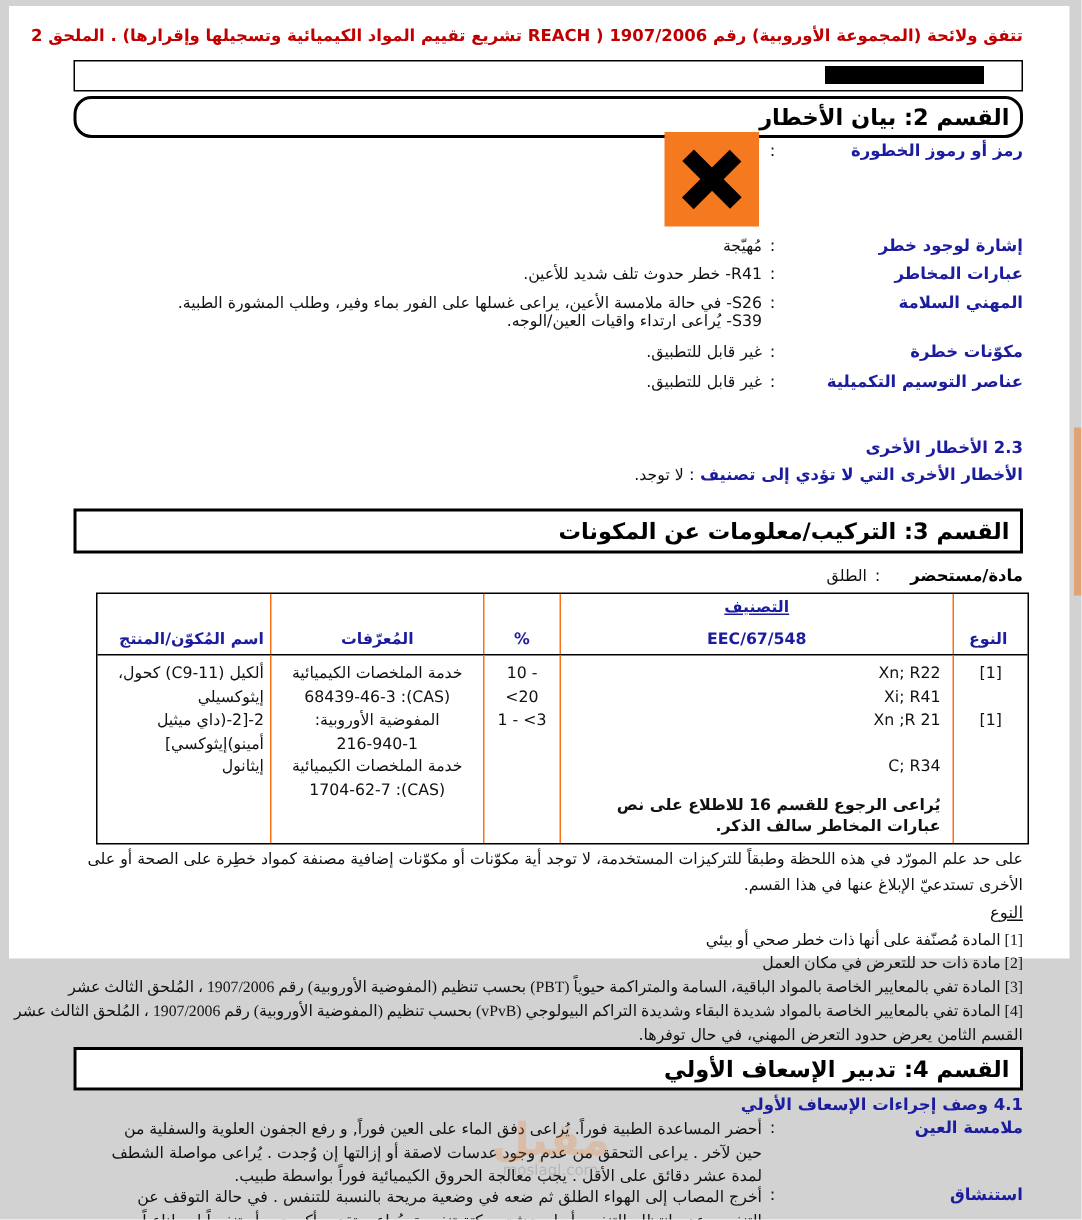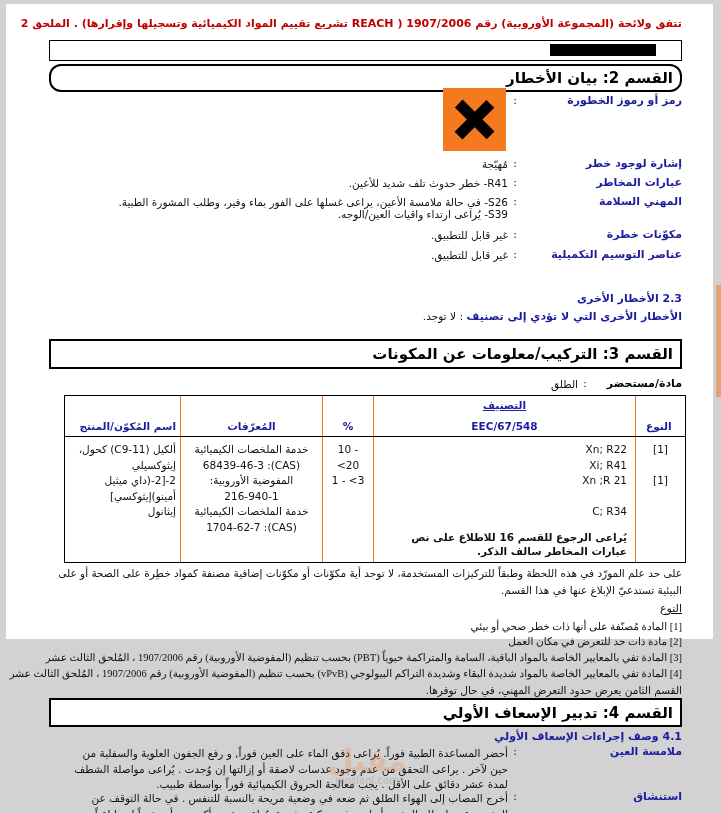--- a/index.html
+++ b/index.html
@@ -208,21 +208,21 @@
 216-940-1
 خدمة الملخصات الكيميائية
 (CAS): 1704-62-7</div>
         <div class="col col-name pre">ألكيل (C9-11) كحول،
 إيثوكسيلي
 2-[2-(داي ميثيل أمينو)إيثوكسي]
 إيثانول</div>
       </div>
     </div>
 
-    <div class="abs para">على حد علم المورّد في هذه اللحظة وطبقاً للتركيزات المستخدمة، لا توجد أية مكوّنات أو مكوّنات إضافية مصنفة كمواد خطِرة على الصحة أو على البيئية تستدعيّ الإبلاغ عنها في هذا القسم.</div>
+    <div class="abs para">على حد علم المورّد في هذه اللحظة وطبقاً للتركيزات المستخدمة، لا توجد أية مكوّنات أو مكوّنات إضافية مصنفة كمواد خطِرة على الصحة أو على الأخرى تستدعيّ الإبلاغ عنها في هذا القسم.</div>
 
     <div class="abs type-head">النوع</div>
 
     <div class="abs tnote tn-0">[1] المادة مُصنّفة على أنها ذات خطر صحي أو بيئي</div>
     <div class="abs tnote tn-1">[2] مادة ذات حد للتعرض في مكان العمل</div>
     <div class="abs tnote tn-2">[3] المادة تفي بالمعايير الخاصة بالمواد الباقية، السامة والمتراكمة حيوياً (PBT) بحسب تنظيم (المفوضية الأوروبية) رقم 1907/2006 ، المُلحق الثالث عشر</div>
     <div class="abs tnote tn-3">[4] المادة تفي بالمعايير الخاصة بالمواد شديدة البقاء وشديدة التراكم البيولوجي (vPvB) بحسب تنظيم (المفوضية الأوروبية) رقم 1907/2006 ، المُلحق الثالث عشر</div>
 
     <div class="abs tfooter">القسم الثامن يعرض حدود التعرض المهني، في حال توفرها.</div>
 

